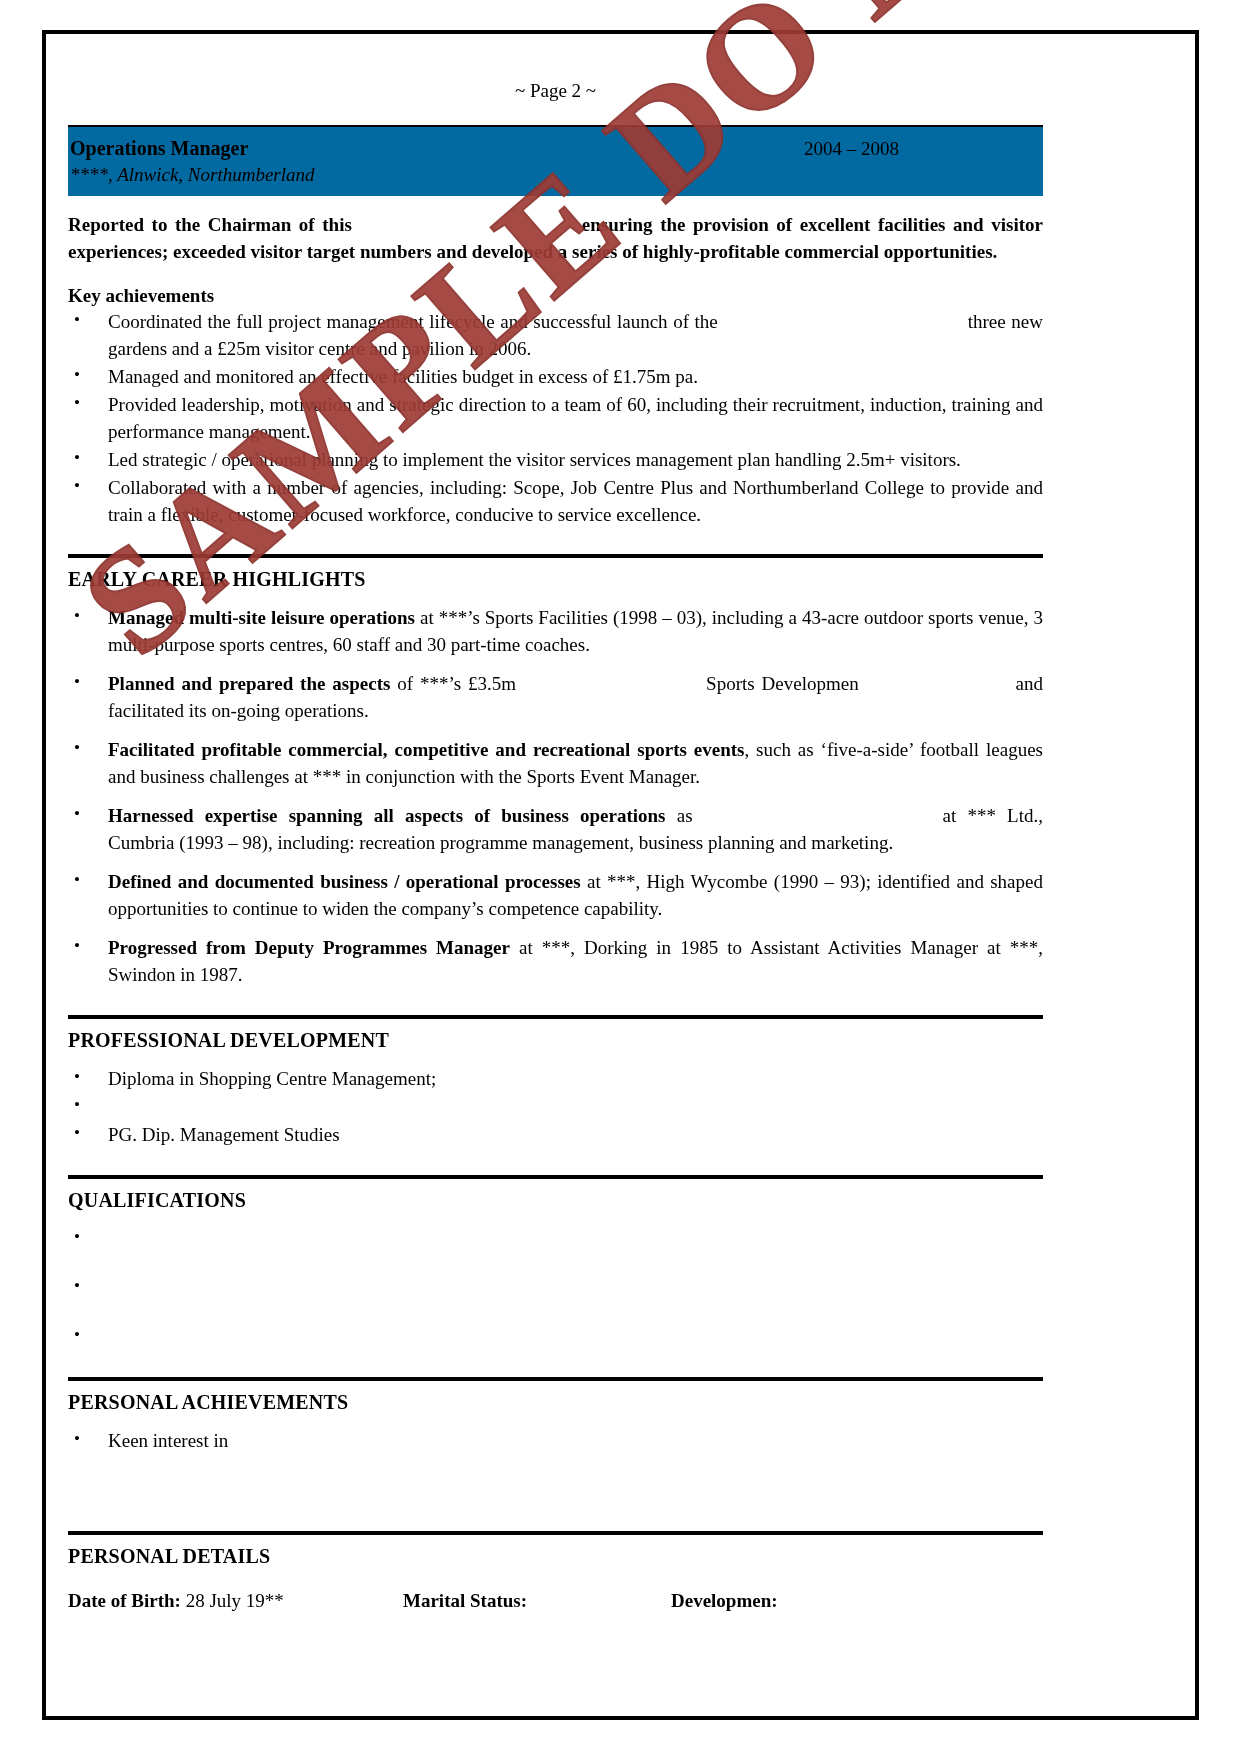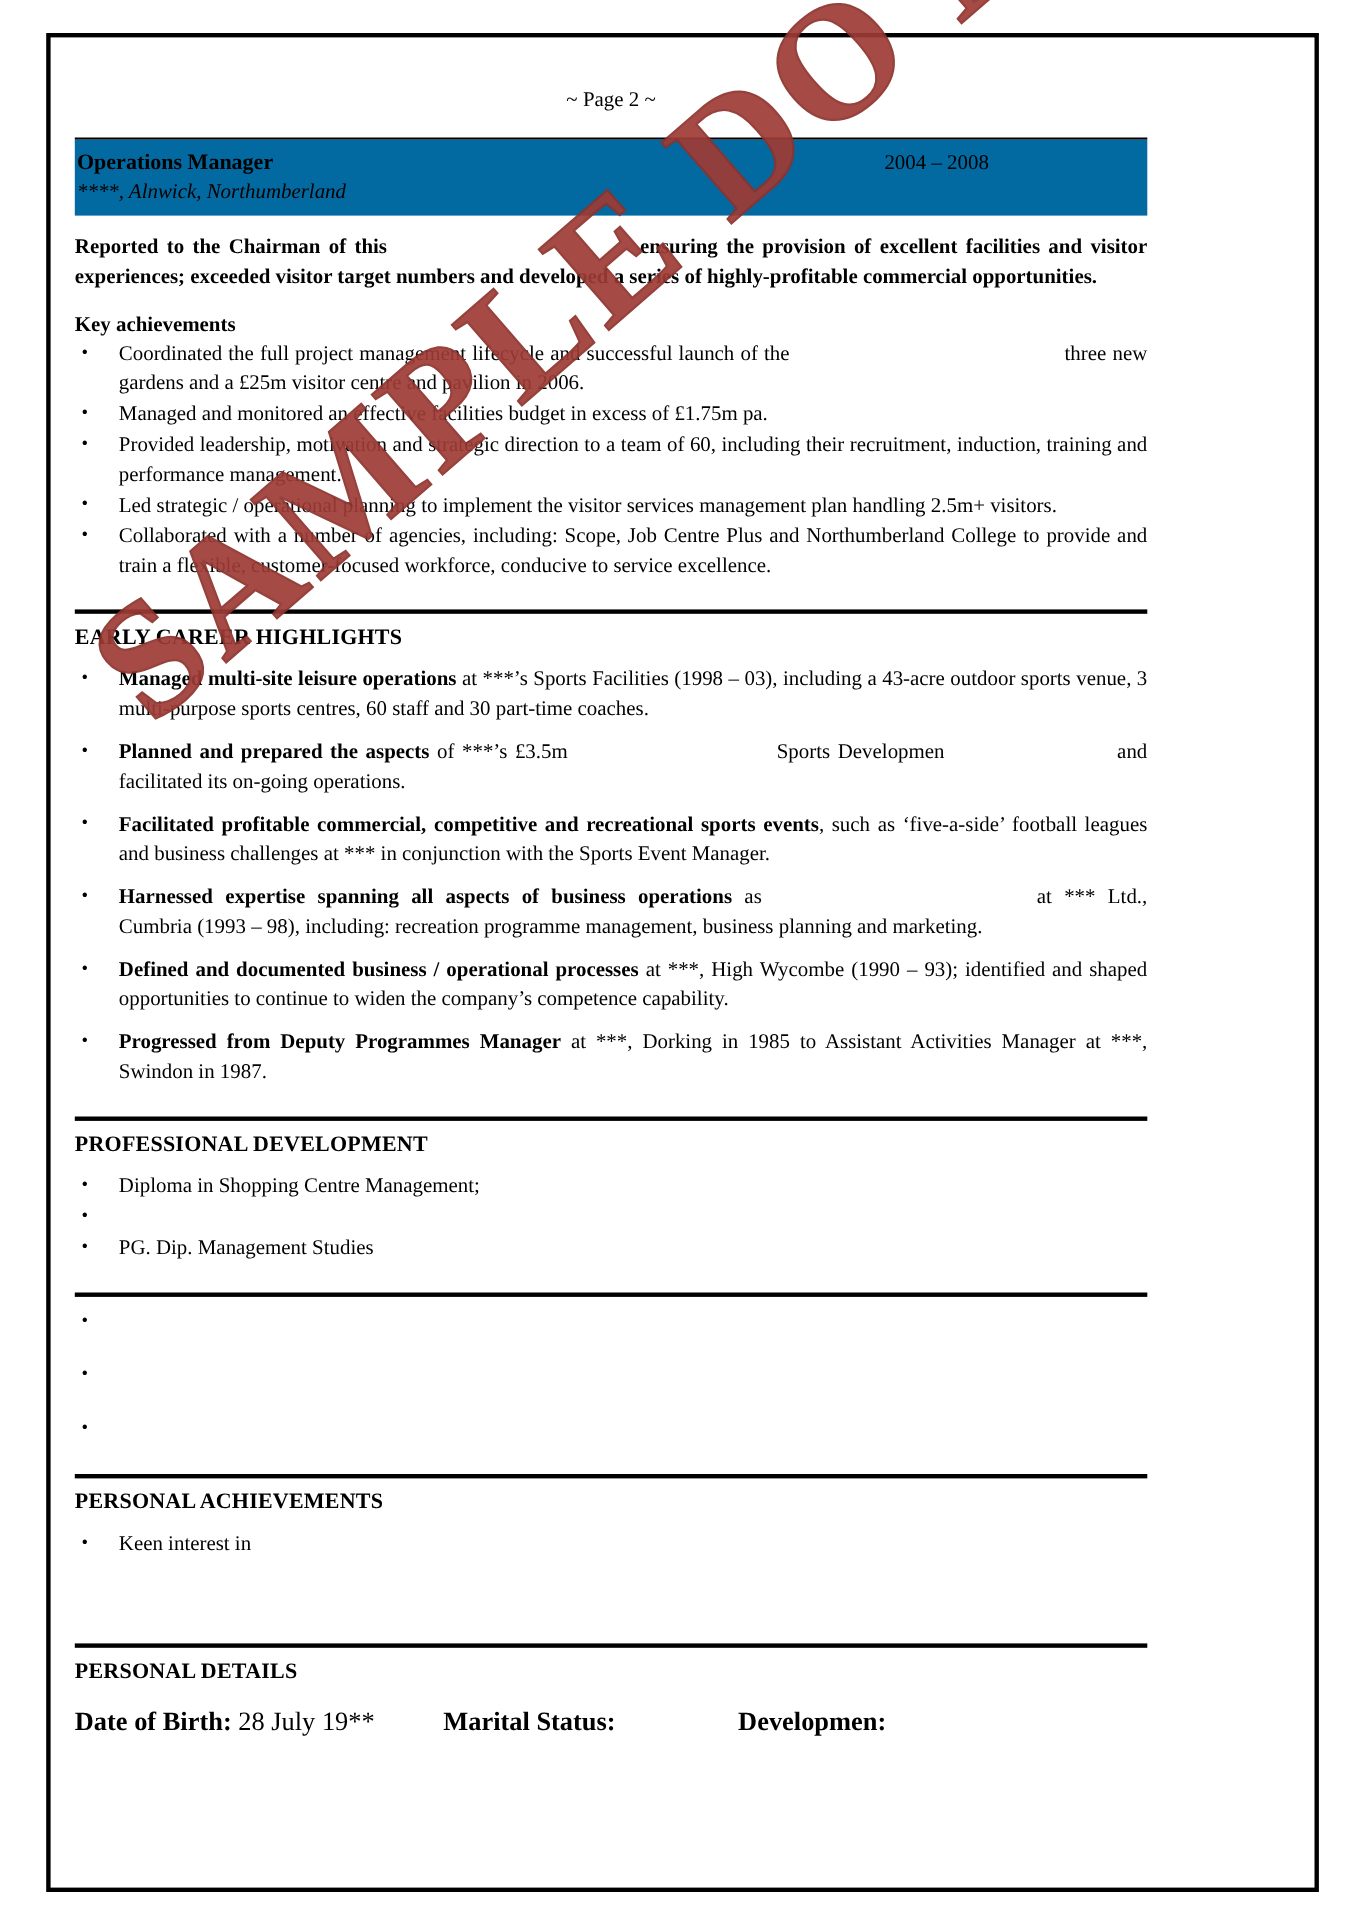--- a/index.html
+++ b/index.html
@@ -130,21 +130,21 @@
   .section-title {
     font-weight: bold;
     font-size: 20px;
     letter-spacing: 0.2px;
     margin-bottom: 14px;
   }
 
   
   .details-row {
     display: flex;
-    font-size: 24px;
+    font-size: 19px;
     margin-top: 22px;
   }
   .details-cell { }
   .details-cell.c1 { width: 335px; }
   .details-cell.c2 { width: 268px; }
   .details-cell b { font-weight: bold; }
 
   
   .watermark {
     position: absolute;
@@ -248,20 +248,21 @@
       <div class="section-title">PROFESSIONAL DEVELOPMENT</div>
       <ul class="bullets">
         <li><span>Diploma in Shopping Centre Management;</span></li>
         <li class="empty"><span></span></li>
         <li><span>PG. Dip. Management Studies</span></li>
       </ul>
     </div>
 
     <div class="section">
       <div class="section-rule"></div>
+      <div class="section-title">QUALIFICATIONS</div>
       <ul class="bullets airy">
         <li class="empty"><span></span></li>
         <li class="empty"><span></span></li>
         <li class="empty"><span></span></li>
       </ul>
     </div>
 
     <div class="section">
       <div class="section-rule"></div>
       <div class="section-title">PERSONAL ACHIEVEMENTS</div>

